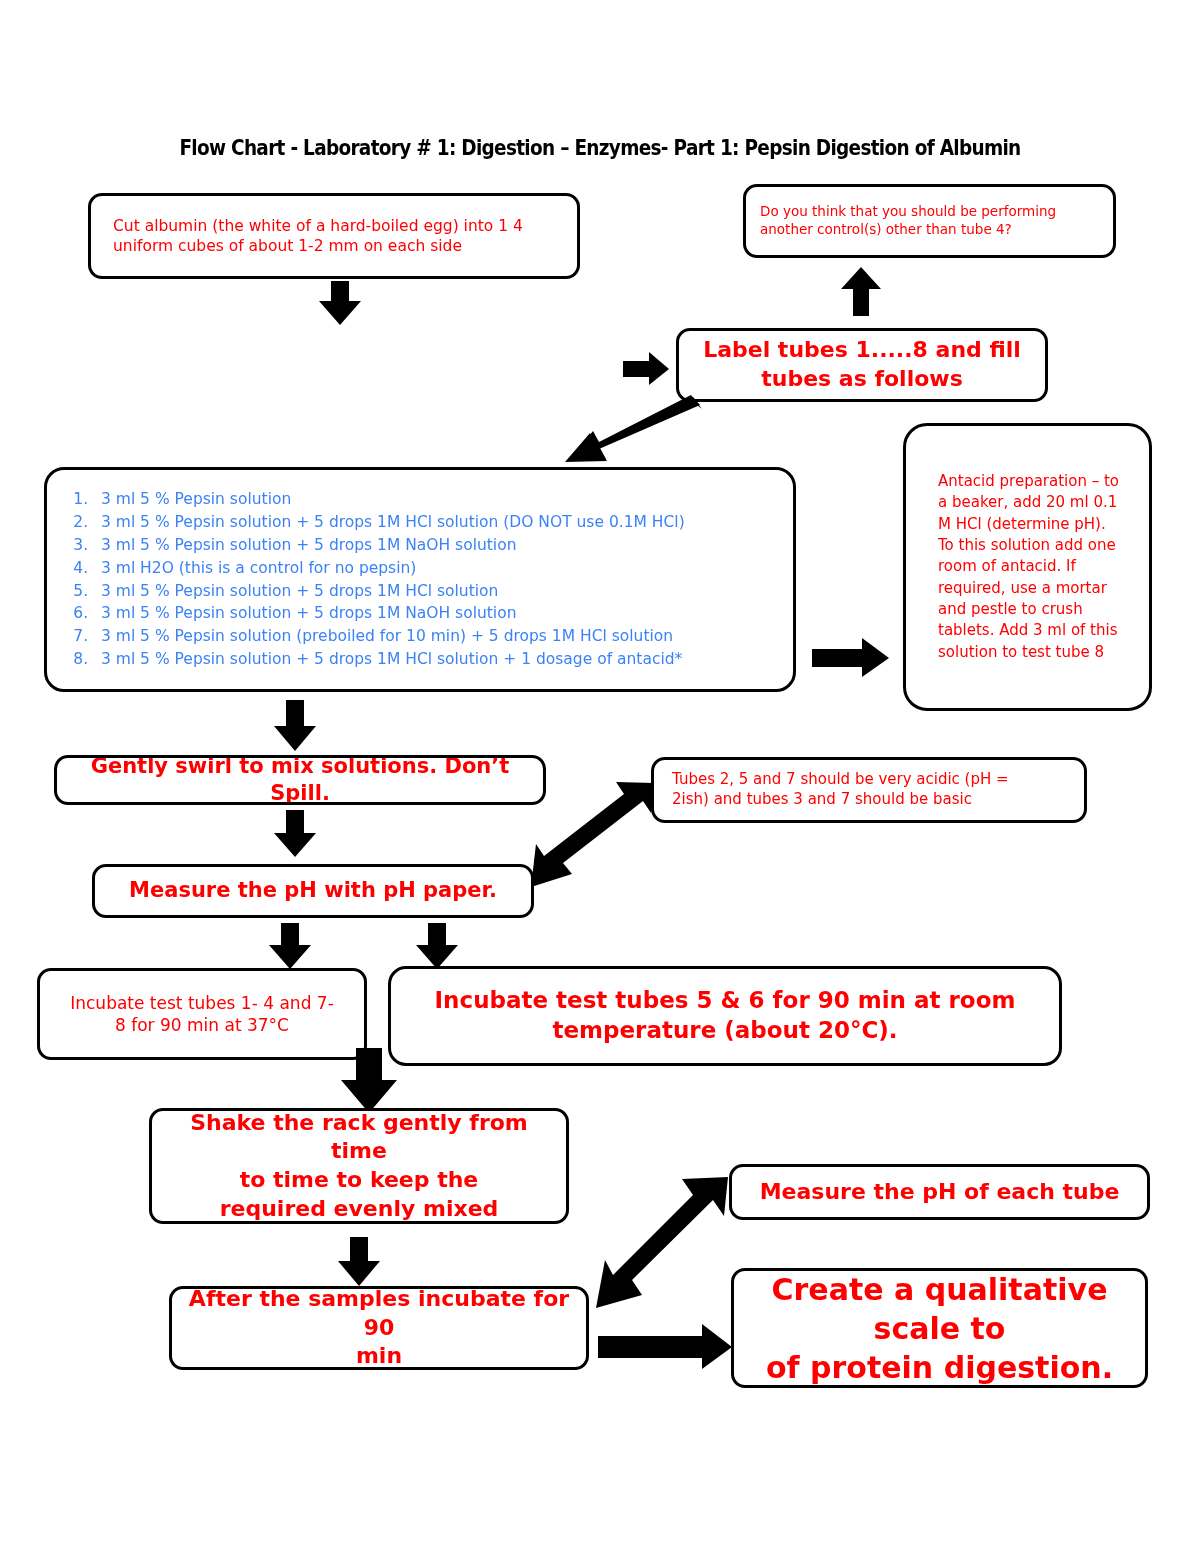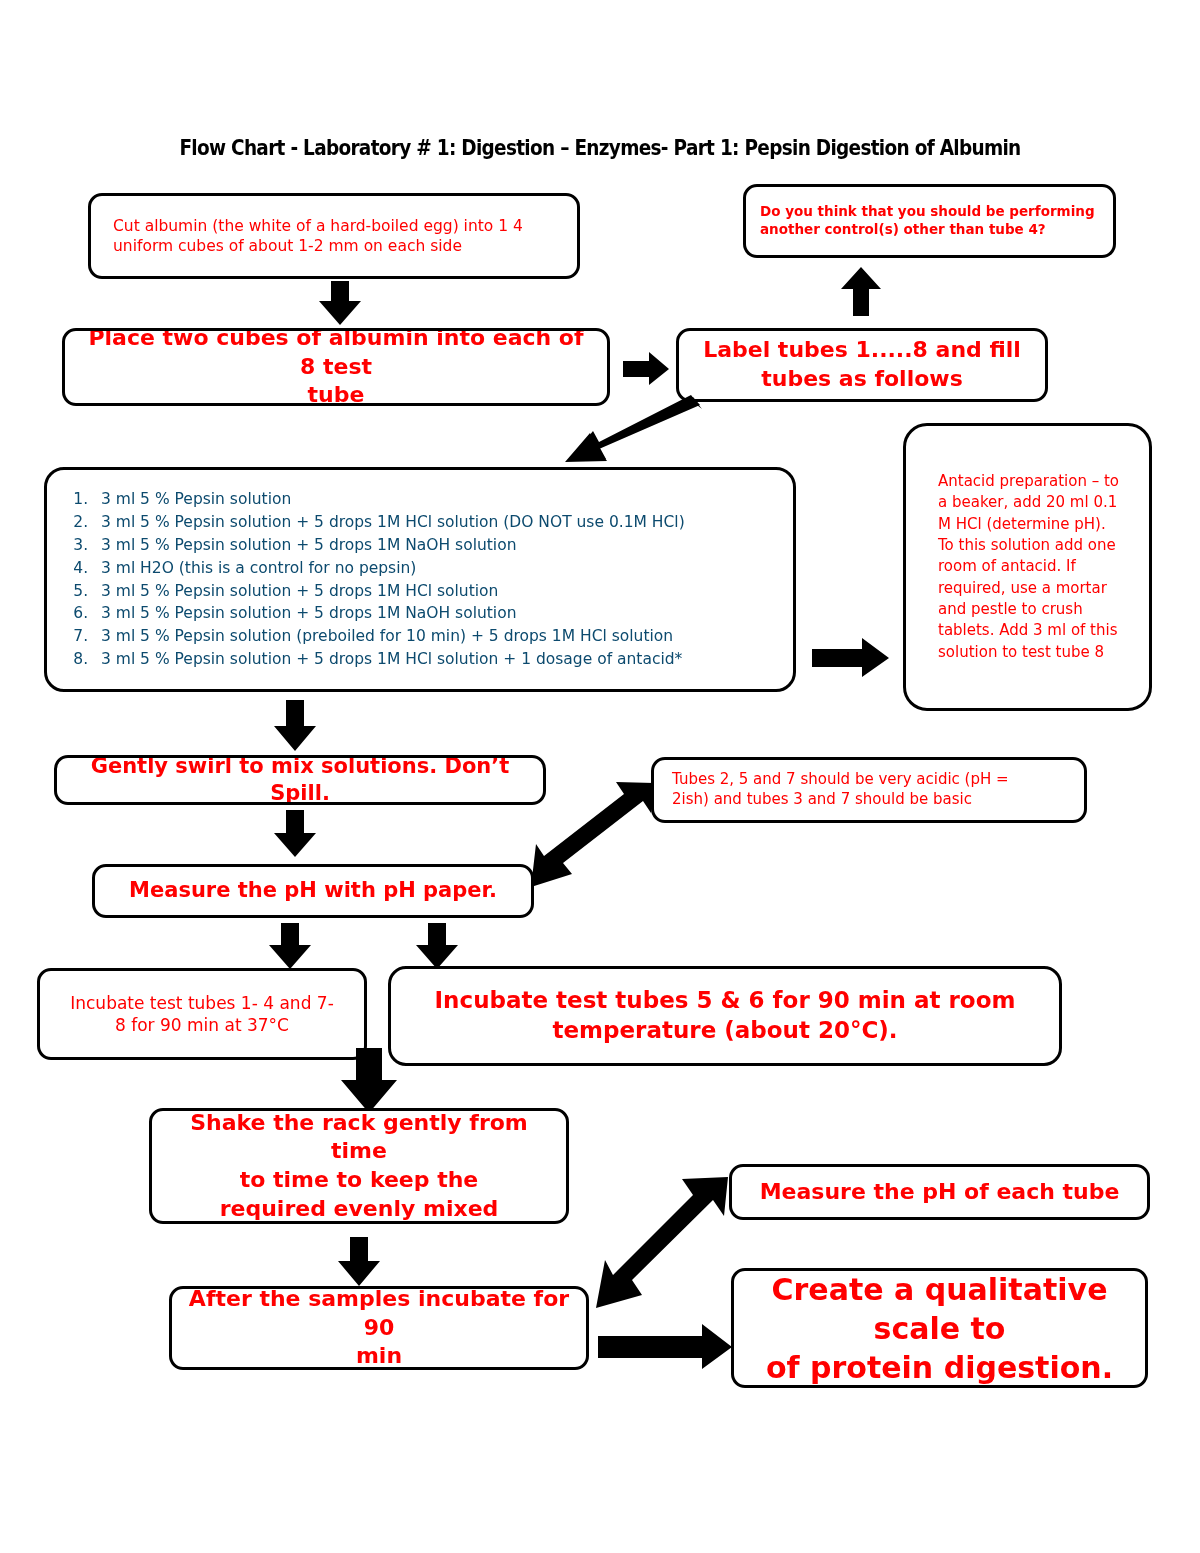--- a/index.html
+++ b/index.html
@@ -57,21 +57,21 @@
   }
   .hand-b {
     font-family: "DejaVu Sans", sans-serif;
     font-weight: bold;
     color: #ff0000;
     line-height: 1.30;
   }
   .blue-list {
     position: absolute;
     box-sizing: border-box;
-    color: #0c4a6e;
+    color: #3b82f6;
     font-family: "DejaVu Sans", sans-serif;
     font-size: 15.5px;
     line-height: 1.47;
   }
   .blue-list ol {
     margin: 0;
     padding-left: 46px;
     list-style-position: outside;
   }
   .blue-list li {
@@ -91,44 +91,38 @@
   <div class="title">Flow Chart - Laboratory # 1: Digestion – Enzymes- Part 1: Pepsin Digestion of Albumin</div>
 
   <div class="box t-left" style="left:88px; top:193px; width:492px; height:86px;">
     <div class="inner hand" style="font-size:15.5px; padding-left:22px;">
       <div>Cut albumin (the white of a hard-boiled egg) into 1 4</div>
       <div>uniform cubes of about 1-2 mm on each side</div>
     </div>
   </div>
 
   <div class="box t-left" style="left:743px; top:184px; width:373px; height:74px;">
-    <div class="inner hand" style="font-size:13.5px; padding-left:14px;font-weight:bold;">
+    <div class="inner hand" style="font-size:13.5px; padding-left:14px;">
       <div>Do you think that you should be performing</div>
       <div>another control(s) other than tube 4?</div>
     </div>
   </div>
 
   <div class="arrow" style="left:318px; top:281px;">
     <svg width="44" height="45" viewBox="0 0 44 45">
       <polygon points="13,0 31,0 31,20 43,20 22,44 1,20 13,20" fill="#000"></polygon>
     </svg>
   </div>
 
   <div class="arrow" style="left:840px; top:267px;">
     <svg width="42" height="50" viewBox="0 0 42 50">
       <polygon points="21,0 41,22 29,22 29,49 13,49 13,22 1,22" fill="#000"></polygon>
     </svg>
   </div>
 
-  <div class="box t-center" style="left:62px; top:328px; width:548px; height:78px;">
-    <div class="inner hand-b" style="font-size:22px;">
-      <div>Place two cubes of albumin into each of 8 test</div>
-      <div>tube</div>
-    </div>
-  </div>
 
   <div class="arrow" style="left:623px; top:352px;">
     <svg width="47" height="34" viewBox="0 0 47 34">
       <polygon points="0,9 26,9 26,0 46,17 26,33 26,25 0,25" fill="#000"></polygon>
     </svg>
   </div>
 
   <div class="box t-center" style="left:676px; top:328px; width:372px; height:74px;">
     <div class="inner hand-b" style="font-size:22px;">
       <div>Label tubes 1.....8 and fill</div>

